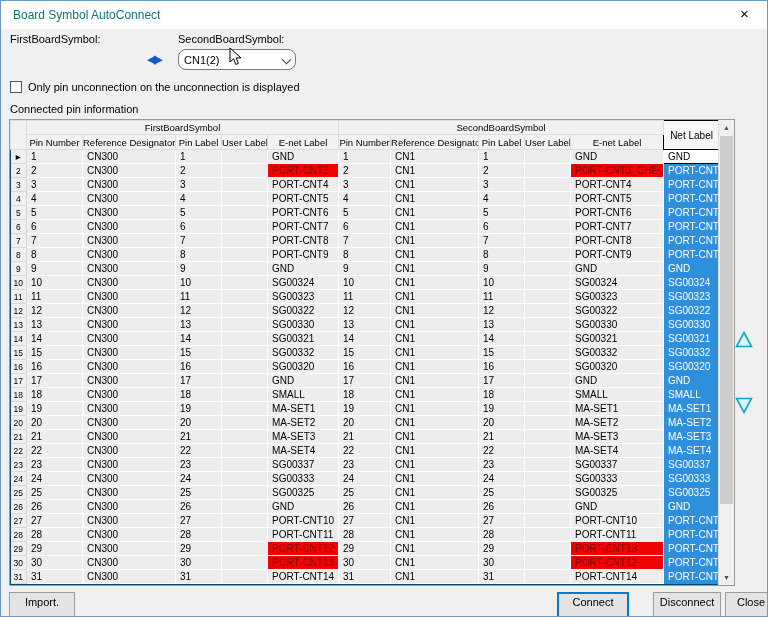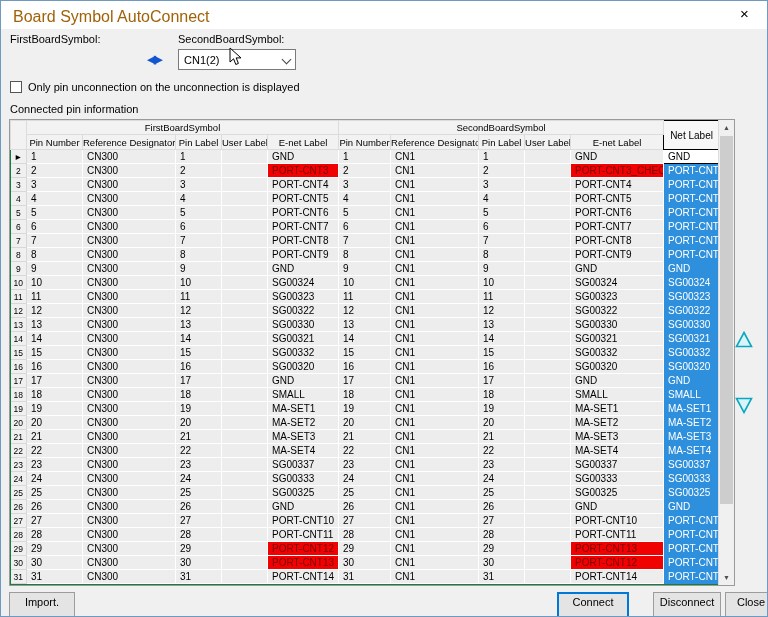--- a/index.html
+++ b/index.html
@@ -1,44 +1,44 @@
 <!DOCTYPE html>
 <html><head>
 <meta charset="utf-8">
 <style>
   html,body { margin:0; padding:0; background:#c8c8c8; }
   body { width:768px; height:617px; position:relative; font-family:"Liberation Sans",sans-serif; }
   .dialog { position:absolute; left:0; top:0; width:768px; height:617px; background:#f0f0f0;
             border:1px solid #6e99c0; box-sizing:border-box; overflow:hidden; }
   .titlebar { position:absolute; left:0; top:0; right:0; height:28px; background:#ffffff; }
-  .titlebar .title { position:absolute; left:12px; top:7px; font-size:16px; color:#a16207; }
+  .titlebar .title { position:absolute; left:12px; top:7px; font-size:12px; color:#0f766e; }
   .close { position:absolute; right:0; top:0; width:45px; height:28px; text-align:center;
            line-height:26px; font-size:15px; color:#000; cursor:default; }
 
   .lbl { position:absolute; font-size:11px; color:#000;text-align:right; }
   .lbl-first { left:9px; top:32px; }
   .lbl-second { left:177px; top:32px; }
 
   .combo { position:absolute; height:21px; background:#fff; border:1px solid #7a7a7a; box-sizing:border-box; }
   .combo-first { left:9px; top:48px; width:122px; }
-  .combo-second { left:177px; top:48px; width:118px; }
+  .combo-second { left:177px; top:48px; width:118px;border-radius:8px; }
   .combo .val { position:absolute; left:5px; top:4px; font-size:11px; color:#000; white-space:nowrap; }
   .combo .dd { position:absolute; right:5px; top:6px; width:6px; height:6px;
                border-right:1px solid #444; border-bottom:1px solid #444; transform:rotate(45deg); }
 
   .swap-btn { position:absolute; left:139px; top:49px; width:28px; height:19px; color:#1257d0;
               font-weight:bold; font-size:11px; letter-spacing:-2px; text-align:center; line-height:19px; }
 
   .cb-row { position:absolute; left:9px; top:79px; height:14px; }
   .cb-box { position:absolute; left:0; top:1px; width:12px; height:12px; background:#fff; border:1px solid #555; box-sizing:border-box; }
   .cb-label { position:absolute; left:18px; top:1px; font-size:11px; white-space:nowrap; }
 
   .caption { position:absolute; left:9px; top:102px; font-size:11px; }
 
-  .gridwrap { position:absolute; left:8px; top:118px; width:726px; height:467px; background:#15803d;
+  .gridwrap { position:absolute; left:8px; top:118px; width:726px; height:467px; background:#0c4a6e;
               border:1px solid #9a9a9a; box-sizing:border-box; }
   table.grid { border-collapse:collapse; table-layout:fixed; width:709px; }
   .grid th, .grid td { overflow:hidden; white-space:nowrap; box-sizing:border-box; font-weight:normal; }
   .grid thead th { background:#f2f2f2; border:1px solid #dcdcdc; text-align:center; font-size:9.5px; padding:0; }
   .grid tr.hr1 th { height:14px; }
   .grid tr.hr2 th { height:15px; }
   .grid thead th.nethdr { border:1px solid #000; background:#f7f7f7; font-size:10px; }
   .grid tbody tr { height:14px; }
   .grid tbody td { background:#ededed; border-right:1px solid #fff; border-bottom:1px solid #fff;
                    font-size:10px; padding:0 0 0 4px; color:#000; line-height:13px; }

